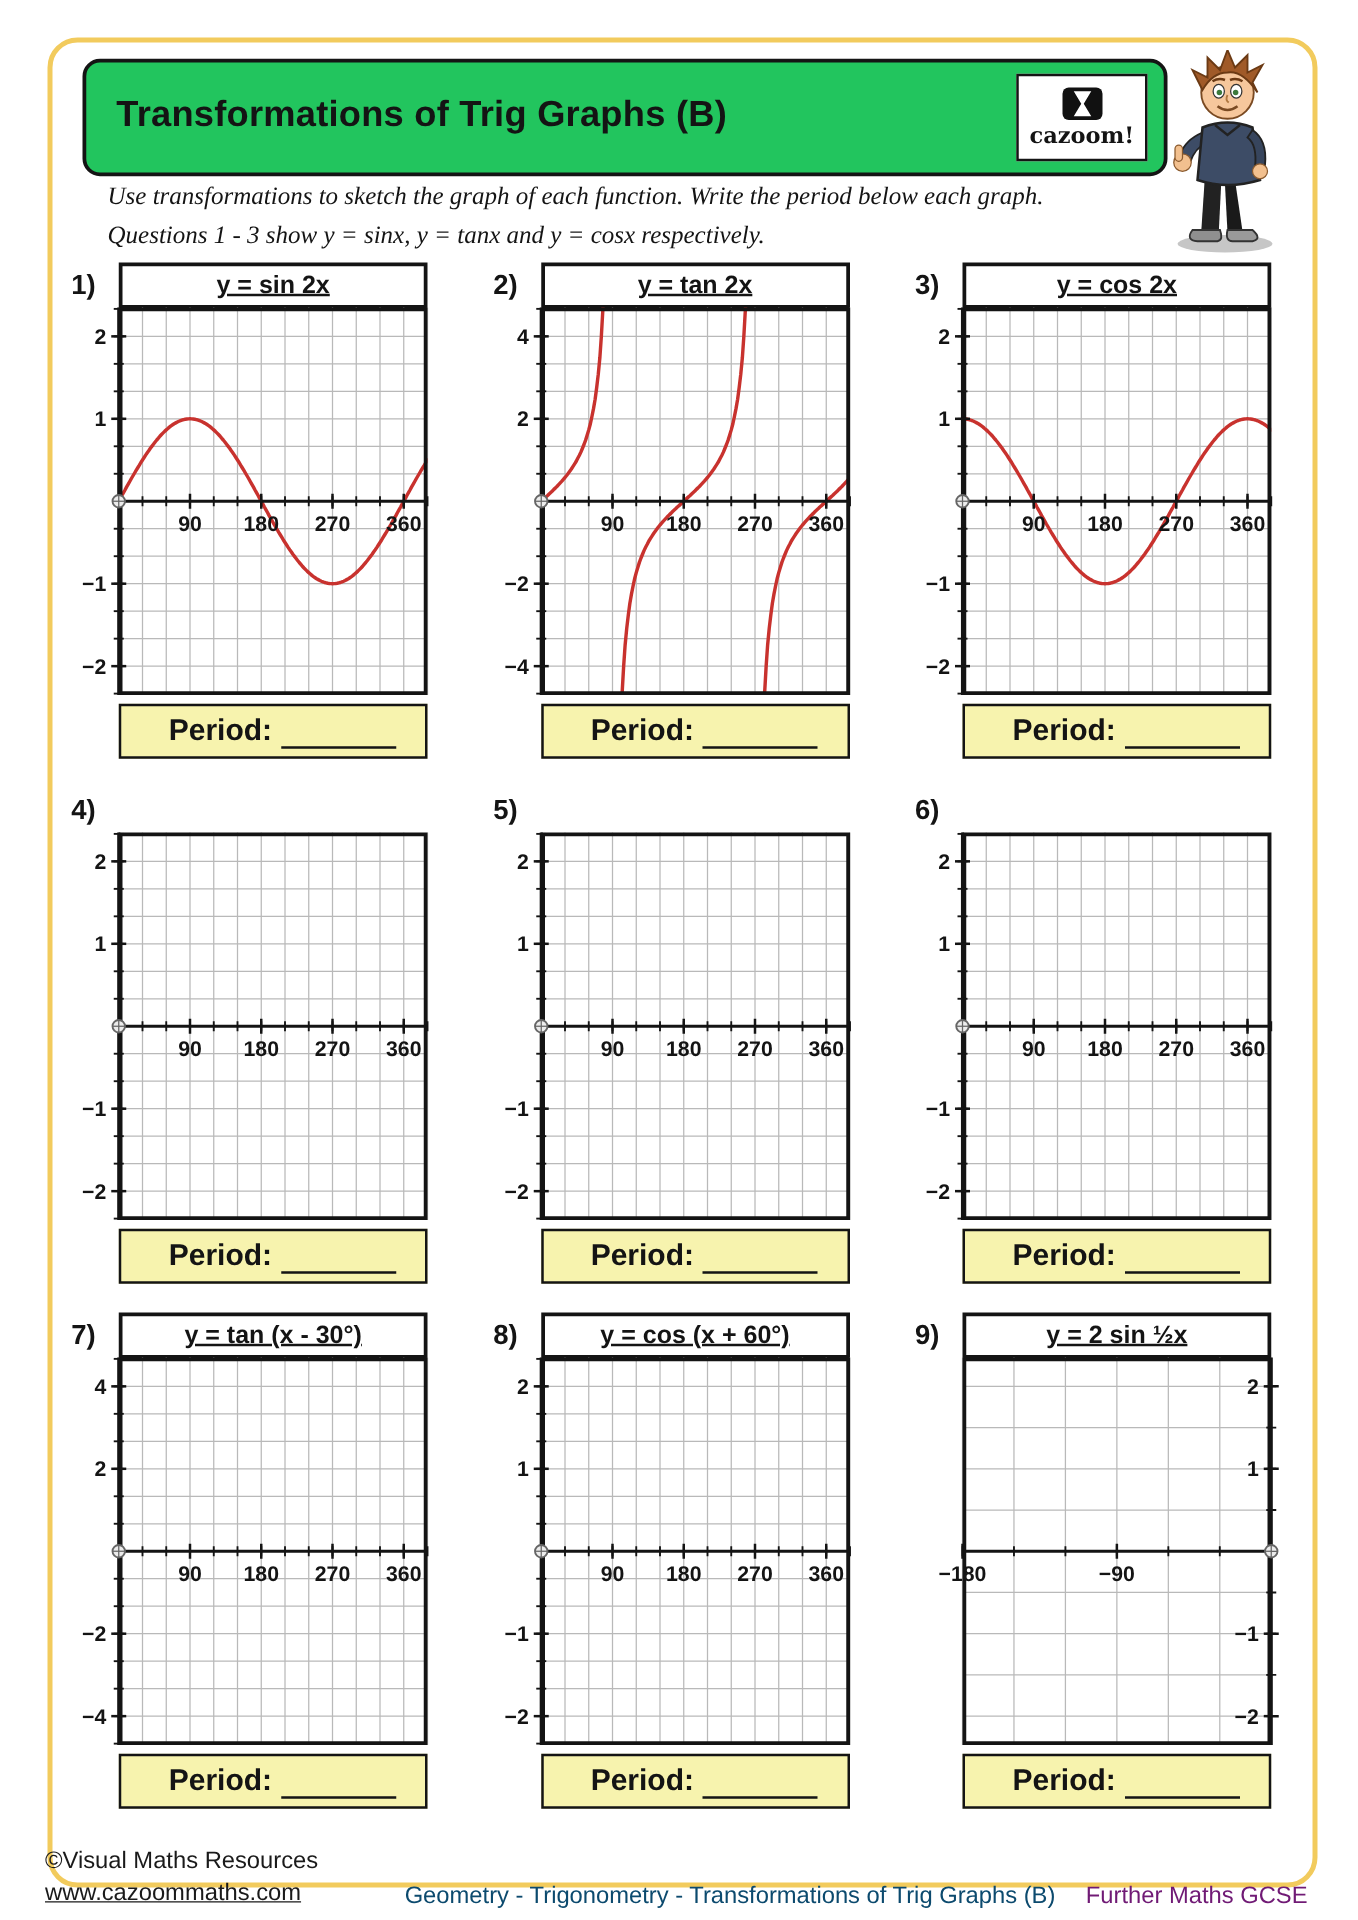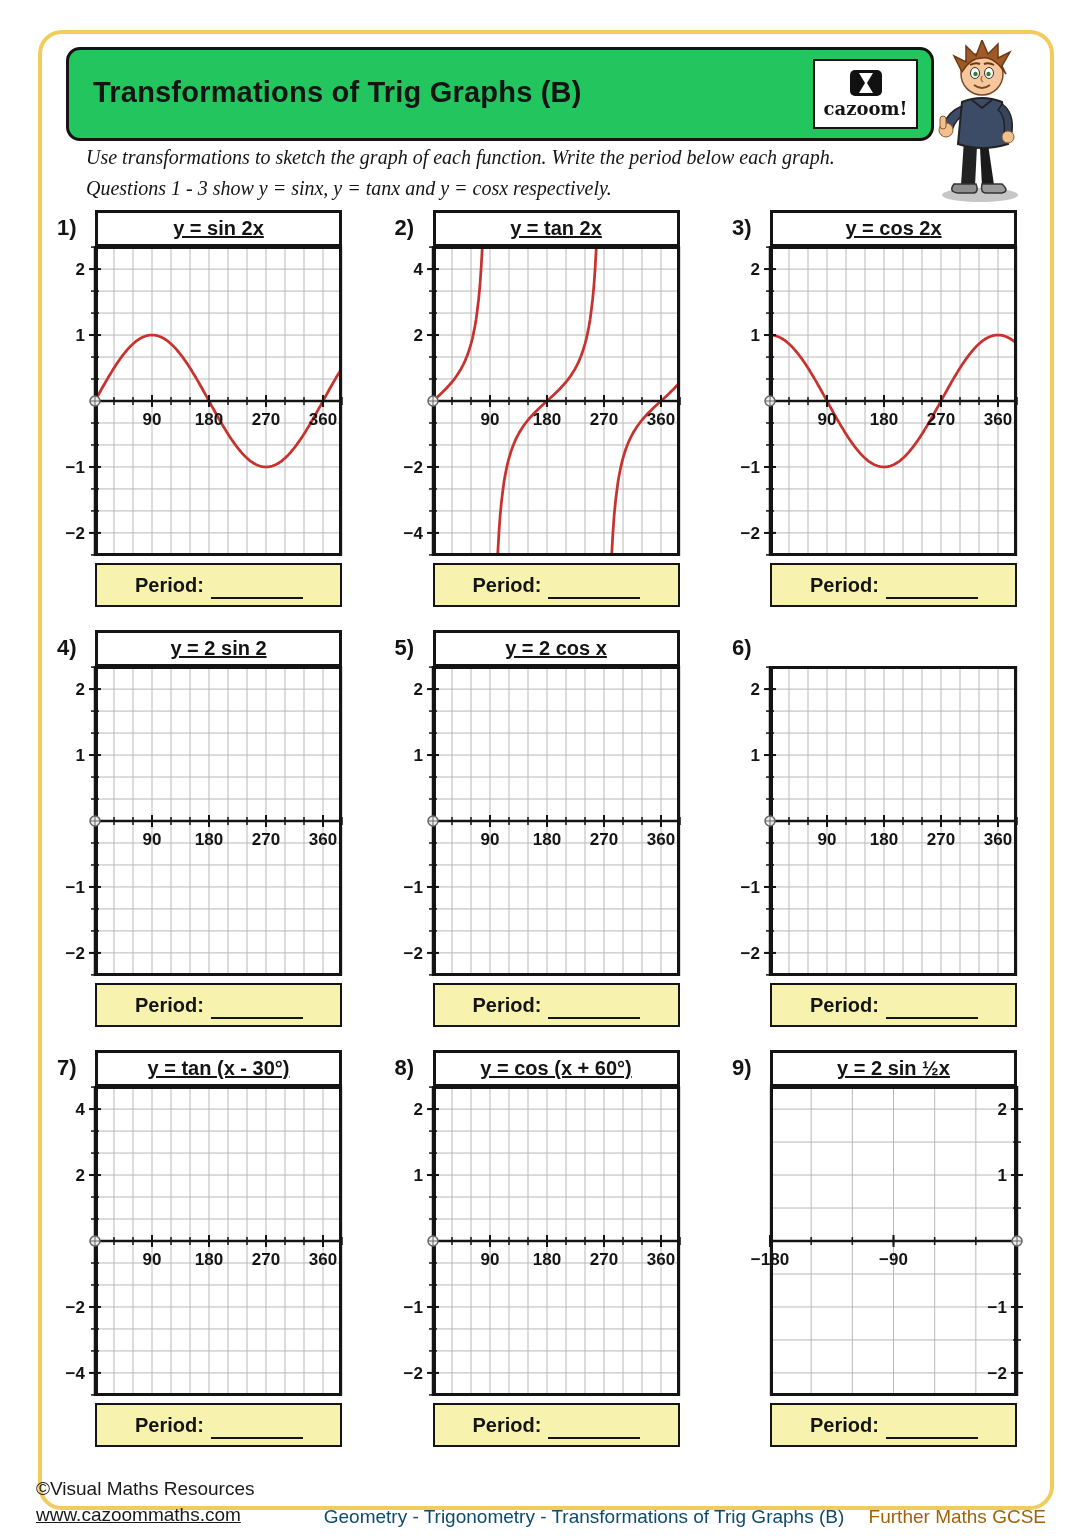--- a/index.html
+++ b/index.html
@@ -20,28 +20,28 @@
   .instructions{position:absolute;left:86px;top:142px;font-family:"Liberation Serif",serif;
     font-style:italic;font-size:20px;line-height:1.55;}
   #graphs{position:absolute;left:0;top:0;width:100%;height:100%;}
   .graph-block{position:absolute;width:286px;height:398px;}
   .qnum{position:absolute;left:0;top:5px;font-size:22px;font-weight:bold;}
   .gtitle{position:absolute;left:38px;top:0;width:247px;height:37px;border:3px solid #141414;
     box-sizing:border-box;background:#fff;font-size:20px;font-weight:bold;text-align:center;line-height:31px;text-decoration:underline;}
   .ggrid{position:absolute;left:0;top:36px;overflow:visible;}
   .period-box{position:absolute;left:38px;top:353px;width:247px;height:44px;background:#f7f3ae;
     border:2.5px solid #141414;box-sizing:border-box;display:flex;align-items:center;padding-left:38px;}
-  .period-label{font-size:20px;font-weight:bold;}
+  .period-label{font-size:24px;font-weight:bold;}
   .period-blank{display:inline-block;width:92px;height:20px;border-bottom:2px solid #141414;
     margin-left:7px;transform:translateY(3px);}
   svg .ticklabel{font-family:"Liberation Sans",sans-serif;font-size:17px;font-weight:bold;fill:#141414;}
   .footer-left{position:absolute;left:36px;top:1476px;font-size:19px;color:#1a1a1a;line-height:1.35;}
   .website{display:inline-block;text-decoration:underline;color:#1a1a1a;cursor:pointer;}
   .footer-center{position:absolute;left:0;top:1506px;width:100%;text-align:center;font-size:19px;color:#0c4a6e;padding-left:41px;}
-  .footer-right{position:absolute;right:40px;top:1506px;font-size:19px;color:#a16207;}
+  .footer-right{position:absolute;right:40px;top:1506px;font-size:19px;color:#701a75;}
 </style>
 </head>
 <body>
 
 <div class="page-border"></div>
 
 <div class="header-box">
   <div class="page-title">Transformations of Trig Graphs (B)</div>
   <div class="logo-box">
     <svg width="34" height="28" viewBox="0 0 34 28">
@@ -397,21 +397,20 @@
           <line x1="38" y1="150" x2="38" y2="160" stroke="#666" stroke-width="1"></line>
         </g>
       </svg>
       <div class="period-box">
         <span class="period-label">Period:</span>
         <span class="period-blank"></span>
       </div>
     </div>
     <div class="graph-block" style="left: 57px; top: 630px;">
       <div class="qnum">4)</div>
-      <div class="gtitle">y = 2 sin 2</div>
       <svg class="ggrid" width="285" height="310">
         <g>
           <line x1="38" y1="0" x2="38" y2="310" stroke="#b9b9b9" stroke-width="1"></line>
           <line x1="57" y1="0" x2="57" y2="310" stroke="#b9b9b9" stroke-width="1"></line>
           <line x1="76" y1="0" x2="76" y2="310" stroke="#b9b9b9" stroke-width="1"></line>
           <line x1="95" y1="0" x2="95" y2="310" stroke="#b9b9b9" stroke-width="1"></line>
           <line x1="114" y1="0" x2="114" y2="310" stroke="#b9b9b9" stroke-width="1"></line>
           <line x1="133" y1="0" x2="133" y2="310" stroke="#b9b9b9" stroke-width="1"></line>
           <line x1="152" y1="0" x2="152" y2="310" stroke="#b9b9b9" stroke-width="1"></line>
           <line x1="171" y1="0" x2="171" y2="310" stroke="#b9b9b9" stroke-width="1"></line>
@@ -499,21 +498,20 @@
           <line x1="38" y1="150" x2="38" y2="160" stroke="#666" stroke-width="1"></line>
         </g>
       </svg>
       <div class="period-box">
         <span class="period-label">Period:</span>
         <span class="period-blank"></span>
       </div>
     </div>
     <div class="graph-block" style="left: 394.5px; top: 630px;">
       <div class="qnum">5)</div>
-      <div class="gtitle">y = 2 cos x</div>
       <svg class="ggrid" width="285" height="310">
         <g>
           <line x1="38" y1="0" x2="38" y2="310" stroke="#b9b9b9" stroke-width="1"></line>
           <line x1="57" y1="0" x2="57" y2="310" stroke="#b9b9b9" stroke-width="1"></line>
           <line x1="76" y1="0" x2="76" y2="310" stroke="#b9b9b9" stroke-width="1"></line>
           <line x1="95" y1="0" x2="95" y2="310" stroke="#b9b9b9" stroke-width="1"></line>
           <line x1="114" y1="0" x2="114" y2="310" stroke="#b9b9b9" stroke-width="1"></line>
           <line x1="133" y1="0" x2="133" y2="310" stroke="#b9b9b9" stroke-width="1"></line>
           <line x1="152" y1="0" x2="152" y2="310" stroke="#b9b9b9" stroke-width="1"></line>
           <line x1="171" y1="0" x2="171" y2="310" stroke="#b9b9b9" stroke-width="1"></line>

